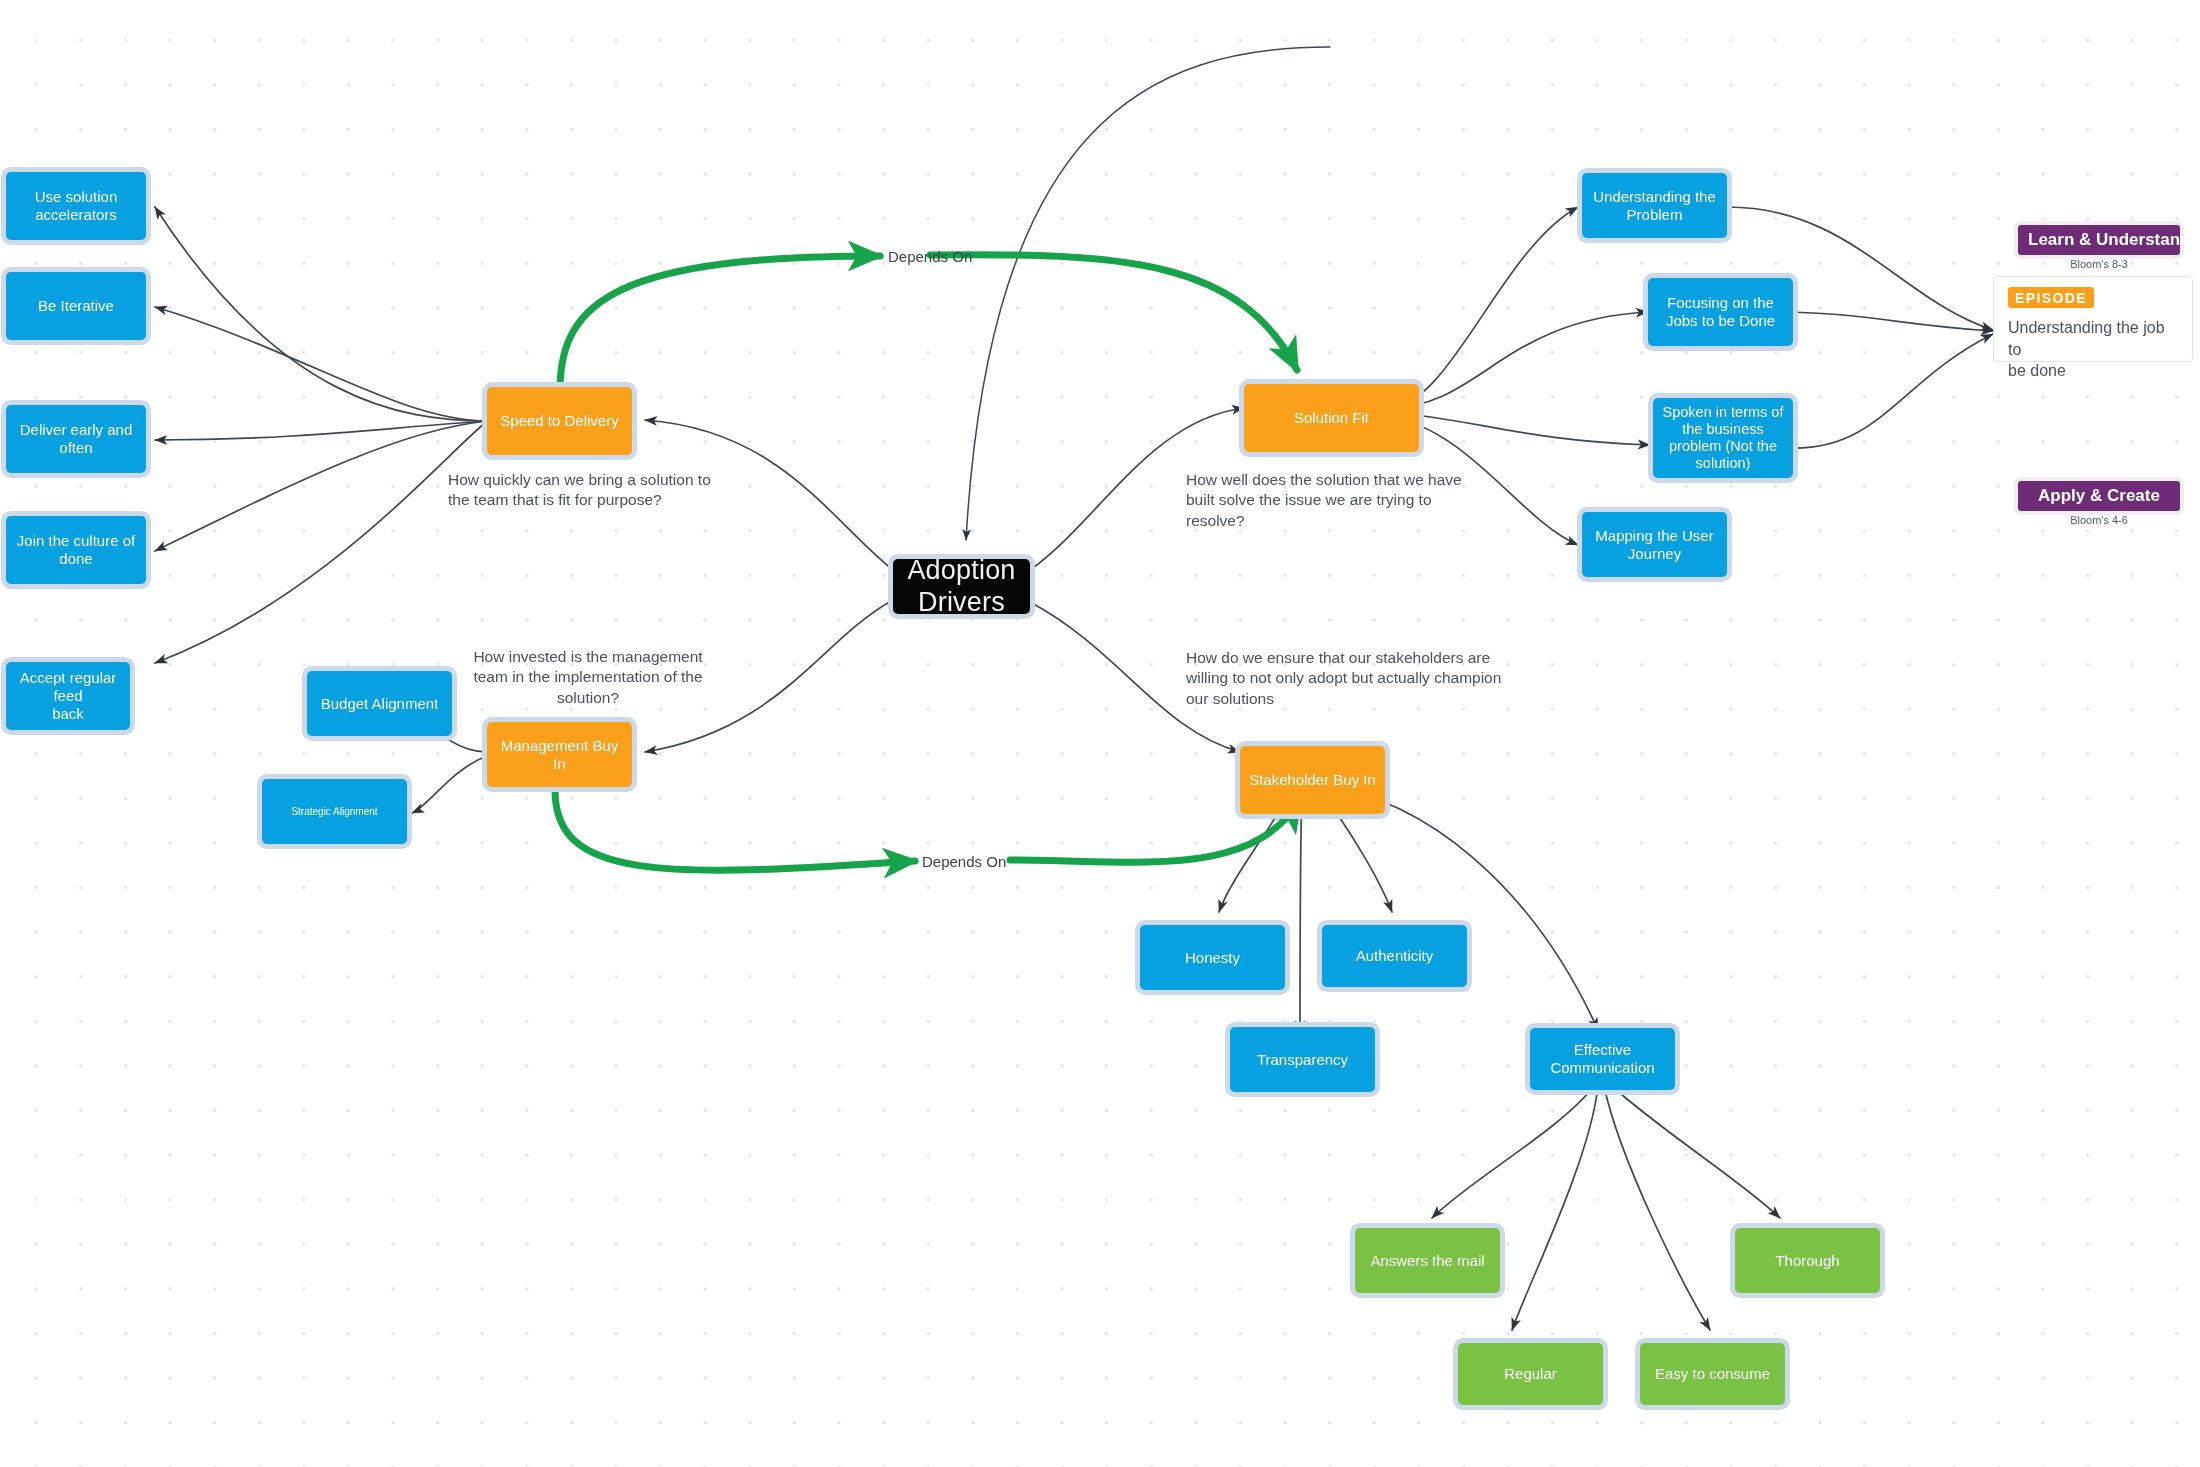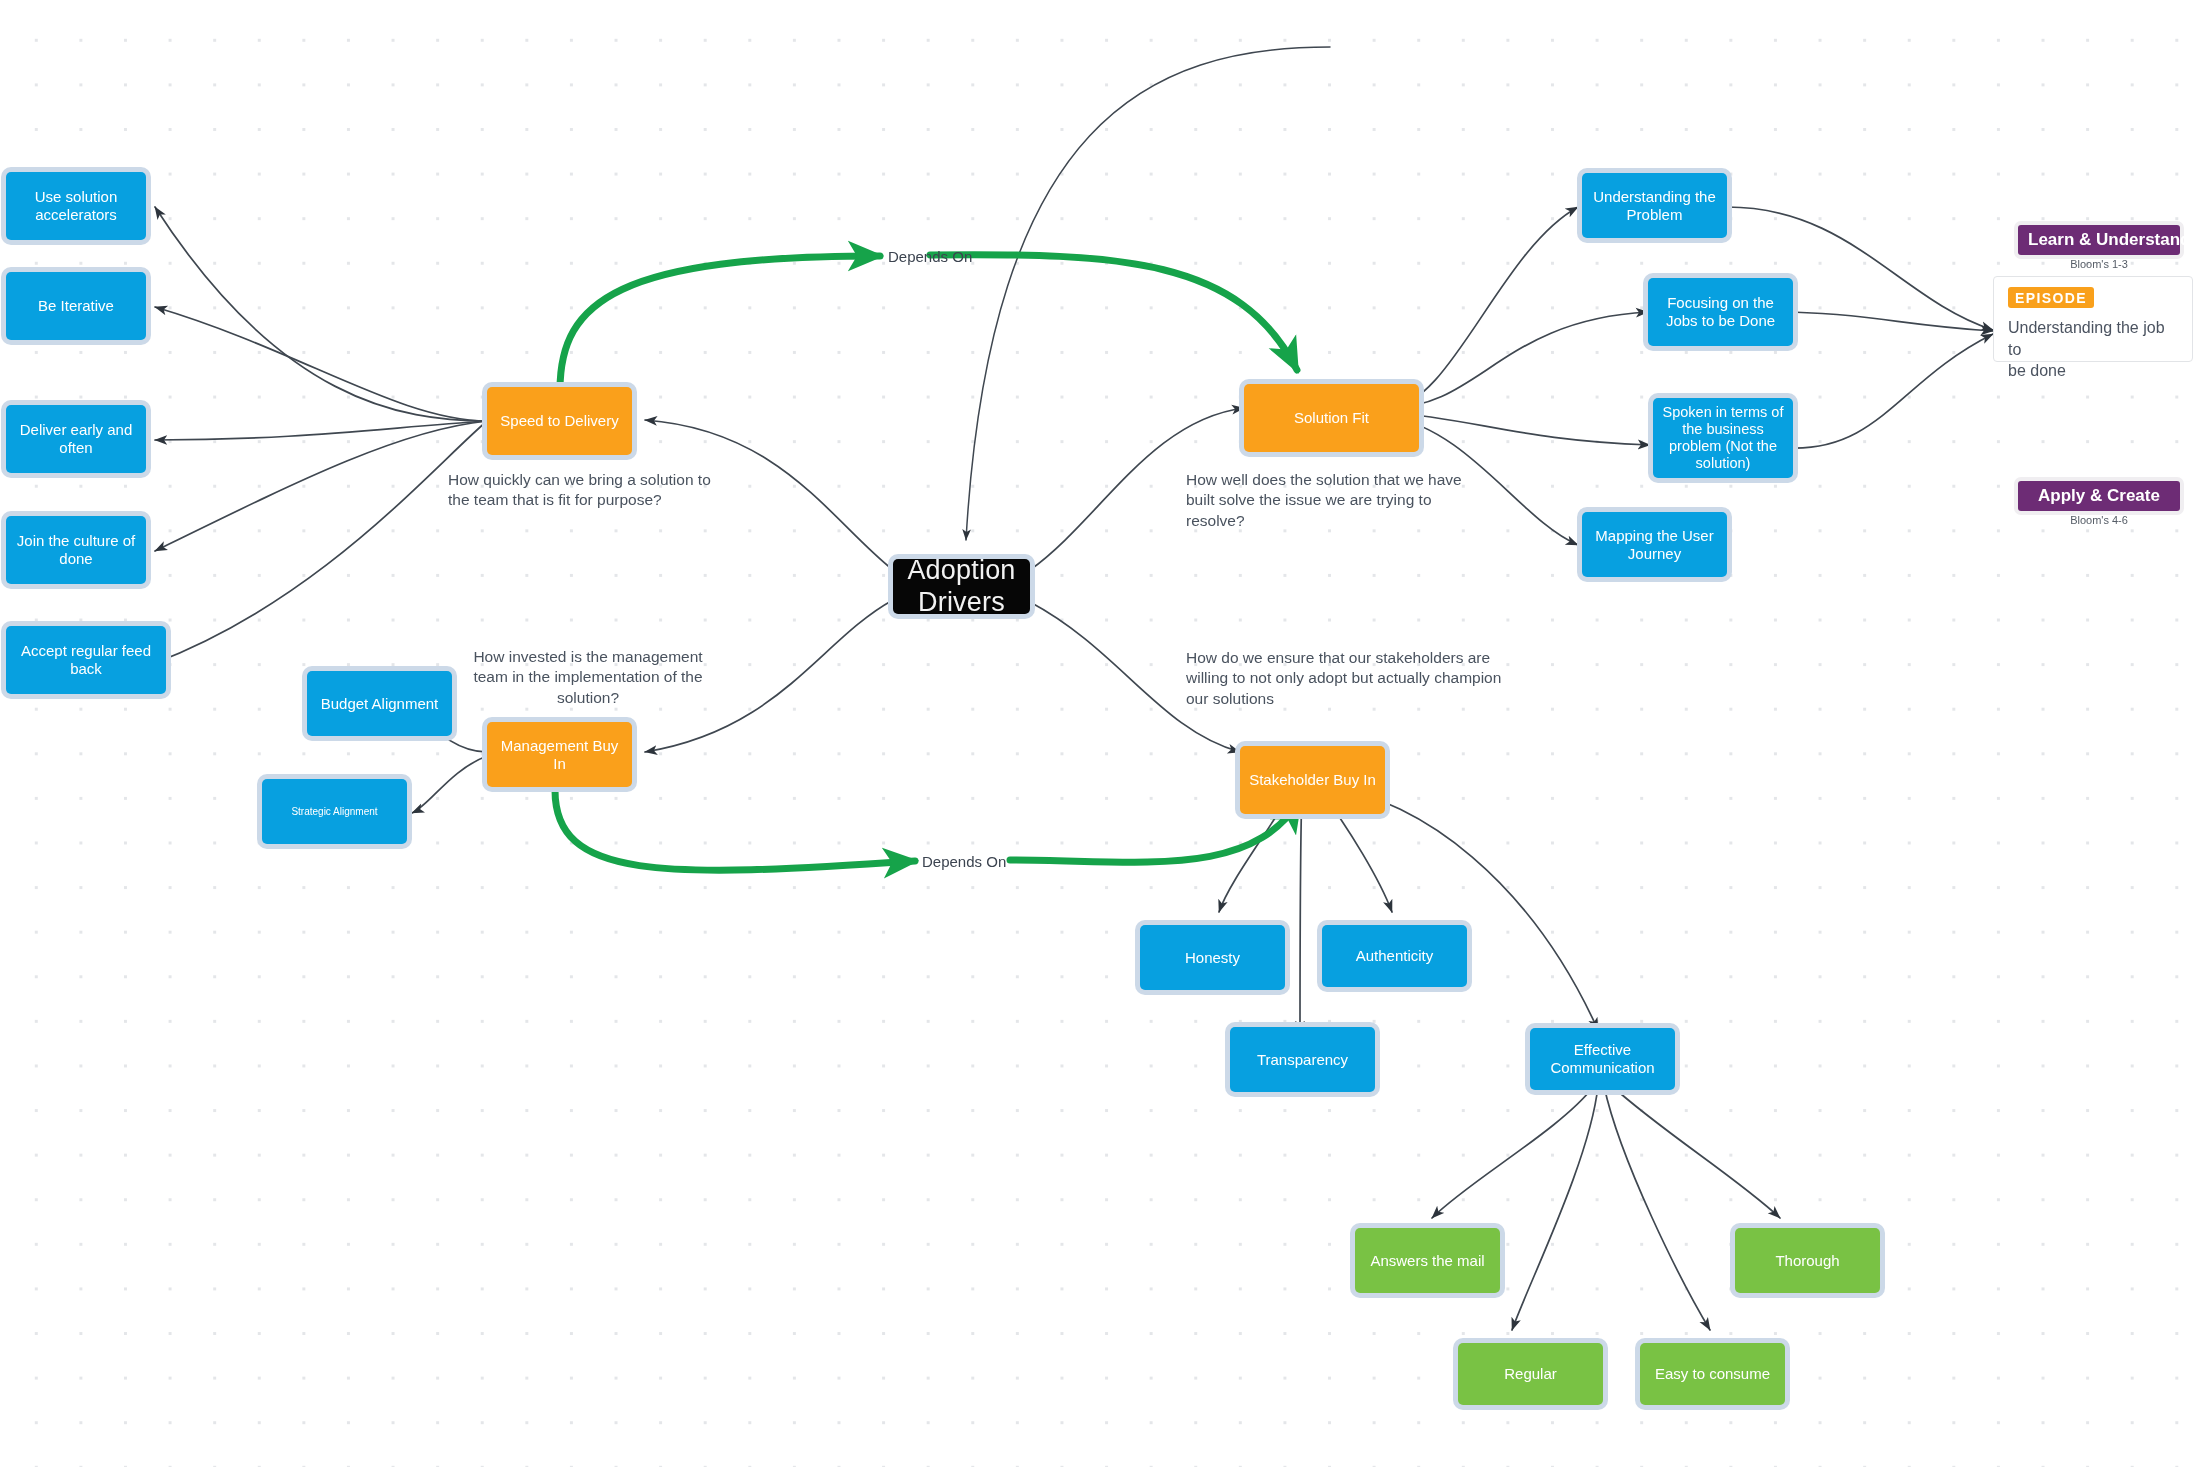--- a/index.html
+++ b/index.html
@@ -221,21 +221,21 @@
     <span>Be Iterative</span>
   </div>
   <div class="node blue" style="left:6px; top:405px; width:140px; height:68px; font-size:15px;">
     <span style="white-space:pre-line;">Deliver early and
 often</span>
   </div>
   <div class="node blue" style="left:6px; top:516px; width:140px; height:68px; font-size:15px;">
     <span style="white-space:pre-line;">Join the culture of
 done</span>
   </div>
-  <div class="node blue" style="left:6px; top:626px; width:160px; height:68px; font-size:15px;">
+  <div class="node blue" style="left:6px; top:662px; width:124px; height:68px; font-size:15px;">
     <span style="white-space:pre-line;">Accept regular feed
 back</span>
   </div>
 
   <div class="node blue" style="left:262px; top:671px; width:145px; height:65px; font-size:15px;margin-left:45px;">
     <span>Budget Alignment</span>
   </div>
   <div class="node blue" style="left:262px; top:779px; width:145px; height:65px; font-size:10px;">
     <span>Strategic Alignment</span>
   </div>
@@ -285,21 +285,21 @@
   <div class="node green" style="left:1735px; top:1228px; width:145px; height:65px; font-size:15px;">
     <span>Thorough</span>
   </div>
 
   <div class="edge-label" style="left:888px; top:248px;">Depends On</div>
   <div class="edge-label" style="left:922px; top:853px;">Depends On</div>
 
   <div class="badge" style="left:2018px; top:225px; width:162px;">
     <span>Learn &amp; Understand</span>
   </div>
-  <div class="badge-sub" style="left:2018px; top:258px; width:162px;">Bloom's 1-3</div>
+  <div class="badge-sub" style="left:2018px; top:258px; width:162px;">Bloom's 8-3</div>
 
   <div class="badge" style="left:2018px; top:481px; width:162px;">
     <span>Apply &amp; Create</span>
   </div>
   <div class="badge-sub" style="left:2018px; top:514px; width:162px;">Bloom's 4-6</div>
 
   <div class="card" style="left:1993px; top:276px; width:200px; height:86px;">
     <span class="pill">EPISODE</span>
     <div class="ctext" style="white-space:pre-line;">Understanding the job to
 be done</div>

